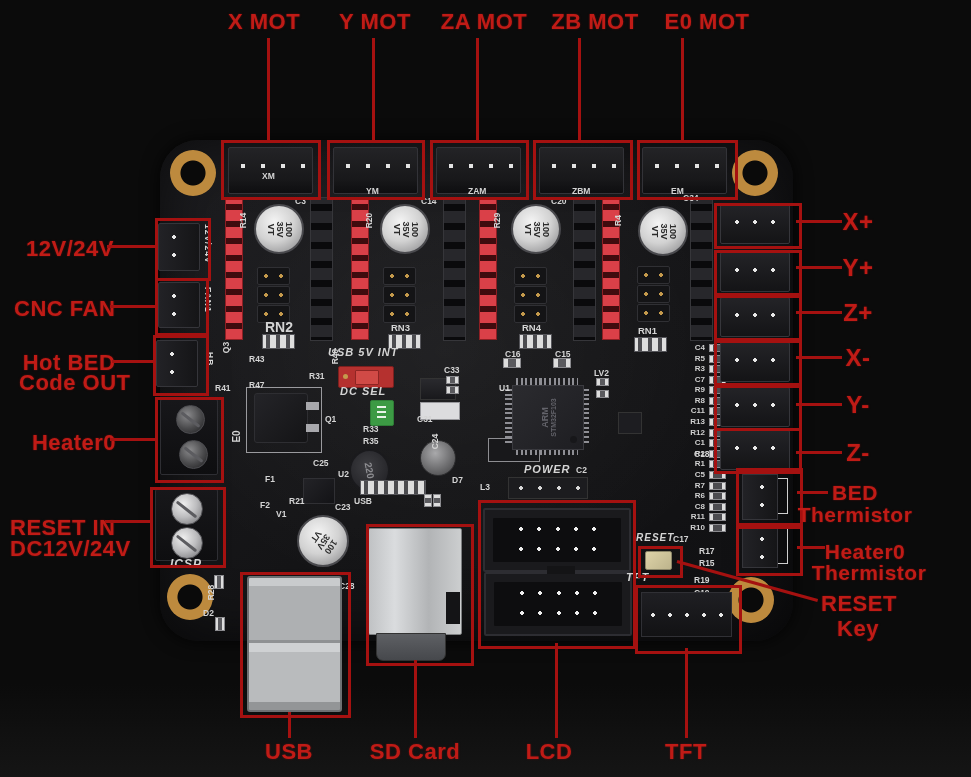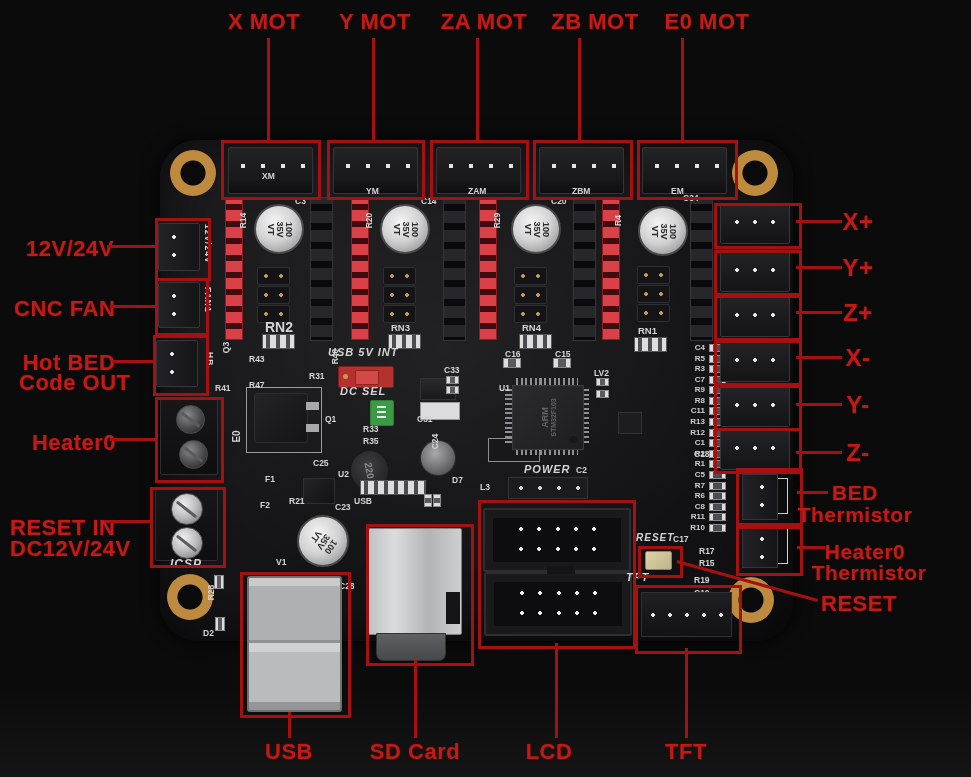--- a/index.html
+++ b/index.html
@@ -362,32 +362,32 @@
   <span class="sk" style="left:325px;top:415px;">Q1</span>
   <span class="sk" style="left:363px;top:425px;">R33</span>
   <span class="sk" style="left:363px;top:437px;">R35</span>
   <span class="sk" style="left:444px;top:366px;">C33</span>
   <span class="sk" style="left:417px;top:415px;">C31</span>
   <span class="sk skr" style="left:428px;top:437px;">C24</span>
   <span class="sk" style="left:313px;top:459px;">C25</span>
   <span class="sk" style="left:265px;top:475px;">F1</span>
   <span class="sk" style="left:260px;top:494px;margin-top:7px;">F2</span>
   <span class="sk" style="left:338px;top:470px;">U2</span>
-  <span class="sk" style="left:276px;top:510px;margin-top:48px;">V1</span>
+  <span class="sk" style="left:276px;top:510px;">V1</span>
   <span class="sk" style="left:289px;top:497px;">R21</span>
   <span class="sk" style="left:335px;top:503px;">C23</span>
   <span class="sk" style="left:505px;top:350px;">C16</span>
   <span class="sk" style="left:555px;top:350px;">C15</span>
   <span class="sk" style="left:499px;top:384px;">U1</span>
   <span class="sk" style="left:594px;top:369px;">LV2</span>
   <span class="sk" style="left:576px;top:466px;">C2</span>
   <span class="sk" style="left:452px;top:476px;">D7</span>
   <span class="sk" style="left:480px;top:483px;">L3</span>
   <span class="sk skr" style="left:204px;top:588px;">R28</span>
-  <span class="sk" style="left:203px;top:609px;margin-top:20px;">D2</span>
+  <span class="sk" style="left:203px;top:609px;">D2</span>
   <span class="sk" style="left:339px;top:582px;">C28</span>
   <span class="sk skr" style="left:221px;top:343px;">Q3</span>
   <span class="sk" style="left:215px;top:384px;">R41</span>
   <span class="sk" style="left:694px;top:450px;">C18</span>
   <span class="sk" style="left:699px;top:547px;">R17</span>
   <span class="sk" style="left:699px;top:559px;">R15</span>
   <span class="sk" style="left:694px;top:576px;">R19</span>
   <span class="sk" style="left:694px;top:589px;">C19</span>
   <span class="sk" style="left:673px;top:535px;">C17</span>
   <span class="sk" style="left:354px;top:497px;">USB</span>
@@ -478,20 +478,21 @@
   <div class="hl" style="left:797px;top:491px;width:31px;"></div>
   <div class="ann" style="left:795px;top:481px;width:120px;font-size:21px;">BED</div>
   <div class="ann" style="left:795px;top:503px;width:120px;font-size:21px;">Thermistor</div>
   <div class="box" style="left:736px;top:523px;width:61px;height:47px;"></div>
   <div class="hl" style="left:797px;top:546px;width:28px;"></div>
   <div class="ann" style="left:805px;top:540px;width:120px;font-size:21px;">Heater0</div>
   <div class="ann" style="left:809px;top:561px;width:120px;font-size:21px;">Thermistor</div>
   <div class="box" style="left:638px;top:546px;width:39px;height:26px;"></div>
   <div class="hl" style="left:677px;top:560px;width:146px;transform:rotate(15.5deg);transform-origin:left center;"></div>
   <div class="ann" style="left:799px;top:591px;width:120px;">RESET</div>
+  <div class="ann" style="left:798px;top:616px;width:120px;">Key</div>
 
   <div class="box" style="left:240px;top:572px;width:105px;height:140px;"></div>
   <div class="vl" style="left:288px;top:712px;height:26px;"></div>
   <div class="ann" style="left:239px;top:739px;width:100px;">USB</div>
   <div class="box" style="left:366px;top:524px;width:102px;height:136px;"></div>
   <div class="vl" style="left:414px;top:660px;height:78px;"></div>
   <div class="ann" style="left:365px;top:739px;width:100px;">SD Card</div>
   <div class="box" style="left:478px;top:500px;width:152px;height:143px;"></div>
   <div class="vl" style="left:555px;top:643px;height:95px;"></div>
   <div class="ann" style="left:499px;top:739px;width:100px;">LCD</div>

